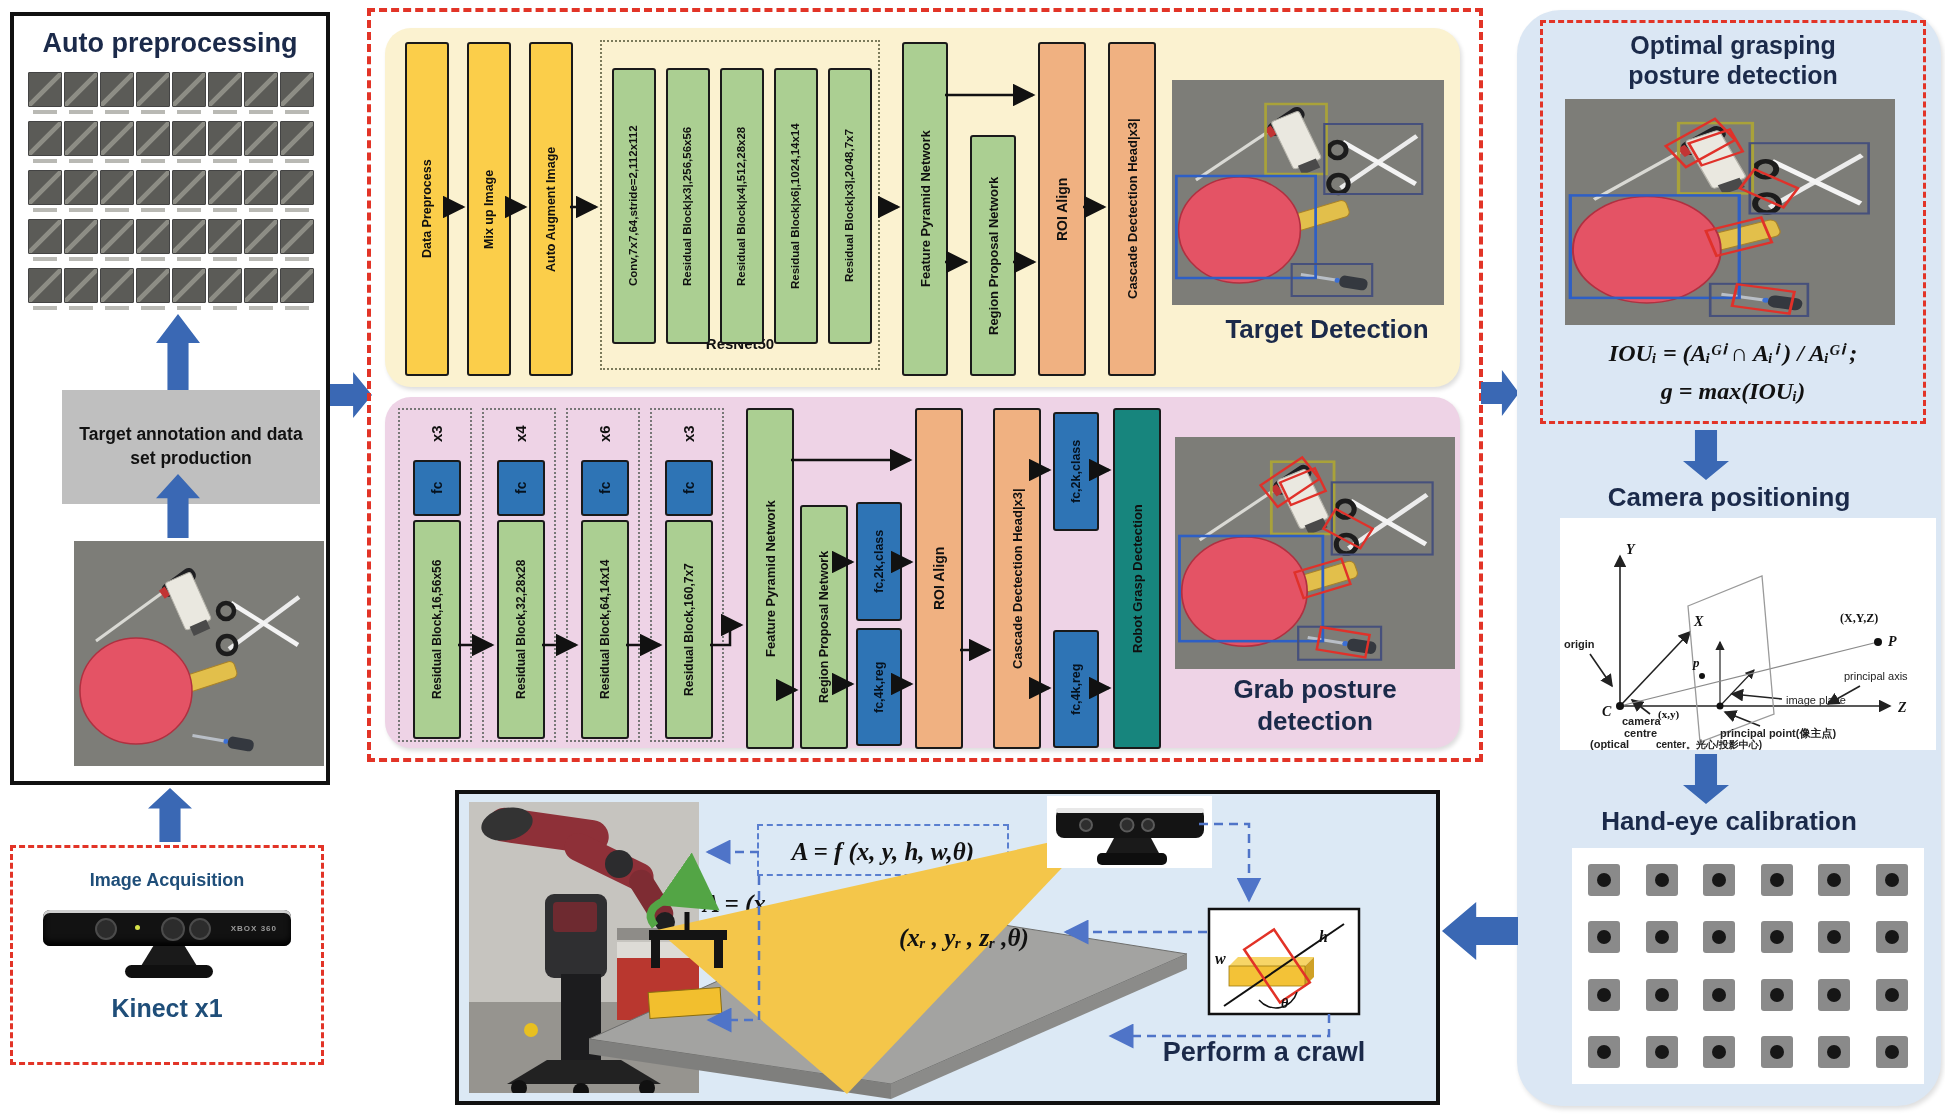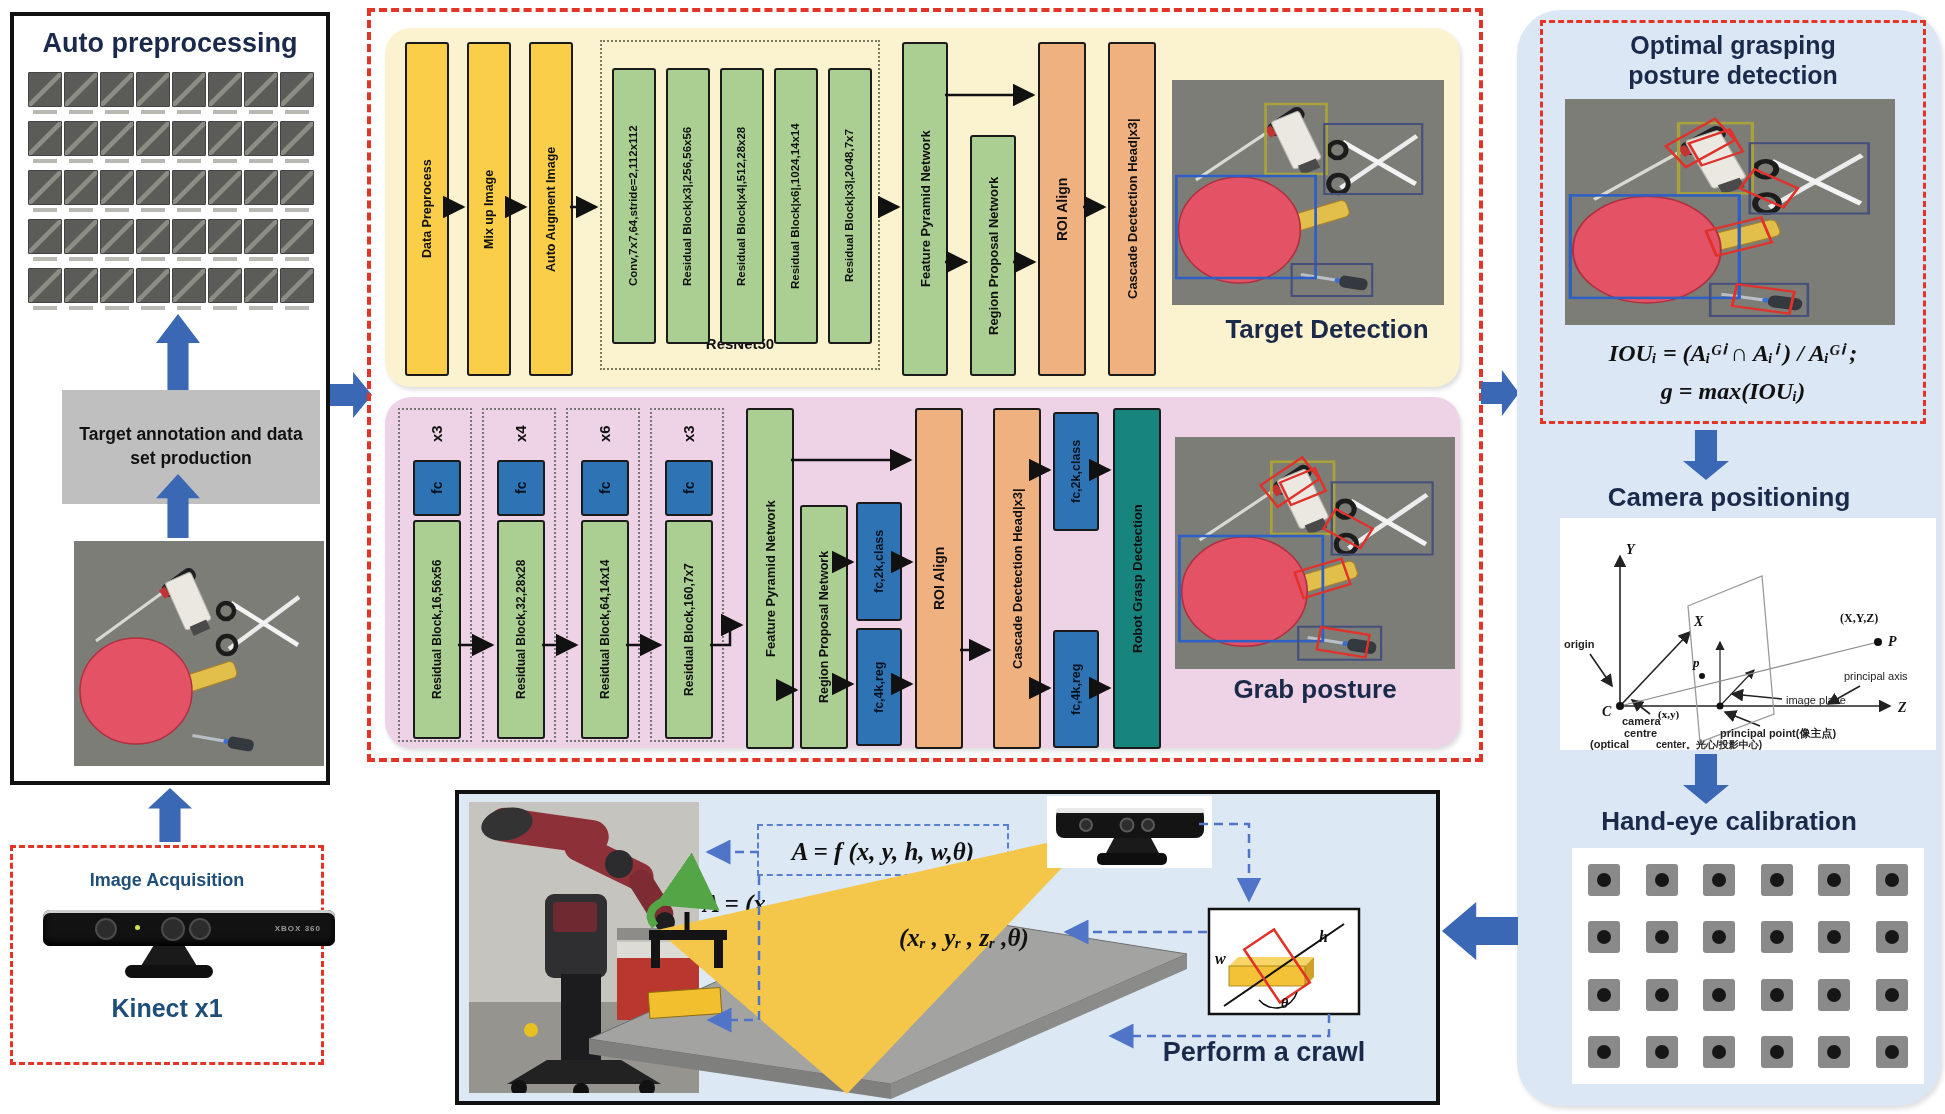--- a/index.html
+++ b/index.html
@@ -332,21 +332,21 @@
     <svg class="abs" style="left:60px;top:525px;width:250px;height:225px;" viewBox="0 0 250 225">
       <use href="#objscene"></use>
     </svg>
   </div>
 
   <div class="barrow arrow-up" style="left:148px;top:788px;width:44px;height:54px;"></div>
 
   <div class="reddash-thin" style="left:10px;top:845px;width:314px;height:220px;box-sizing:border-box;">
     <div class="blueheading" style="position:absolute;left:0;right:0;top:22px;font-size:18px;">Image Acquisition</div>
     <div style="position:absolute;left:0;top:0;width:100%;height:100%;">
-      <div class="kinect-bar" style="left:30px;top:62px;width:292px;height:36px;">
+      <div class="kinect-bar" style="left:30px;top:62px;width:204px;height:36px;padding-left:44px;">
         <div class="kinect-lens" style="left:52px;top:8px;width:18px;height:18px;"></div>
         <div class="kinect-lens" style="left:118px;top:7px;width:20px;height:20px;"></div>
         <div class="kinect-lens" style="left:146px;top:8px;width:18px;height:18px;"></div>
         <div class="abs" style="left:92px;top:15px;width:5px;height:5px;border-radius:50%;background:#d7e34a;"></div>
         <div class="kinect-brand" style="right:14px;top:14px;">XBOX 360</div>
       </div>
       <div class="kinect-neck" style="left:128px;top:98px;width:56px;height:20px;"></div>
       <div class="kinect-base" style="left:112px;top:117px;width:88px;height:13px;"></div>
     </div>
     <div class="blueheading" style="position:absolute;left:0;right:0;top:146px;font-size:25px;">Kinect x1</div>
@@ -413,20 +413,21 @@
   <div class="vbar bluebar" style="left:1053px;top:412px;width:42px;height:115px;font-size:12.5px;">fc,2k,class</div>
   <div class="vbar bluebar" style="left:1053px;top:630px;width:42px;height:114px;font-size:12.5px;">fc,4k,reg</div>
   <div class="vbar tealbar" style="left:1113px;top:408px;width:44px;height:337px;font-size:13px;">Robot Grasp Dectection</div>
 
   <svg class="abs" style="left:1175px;top:437px;width:280px;height:232px;" viewBox="0 0 250 225" preserveAspectRatio="none">
     <use href="#objscene"></use>
       <use href="#objboxes"></use>
       <use href="#objrects"></use>
   </svg>
   <div class="caption-navy abs" style="left:1175px;top:674px;width:280px;font-size:26px;">Grab posture</div>
+  <div class="caption-navy abs" style="left:1175px;top:706px;width:280px;font-size:26px;">detection</div>
 
   <svg class="abs" style="left:0;top:0;width:1945px;height:1114px;pointer-events:none;" viewBox="0 0 1945 1114">
     <defs>
       <marker id="ah" markerWidth="10" markerHeight="9" refX="8" refY="4.5" orient="auto">
         <path d="M0,0 L9,4.5 L0,9 z" fill="#111"></path>
       </marker>
     </defs>
     <g stroke="#111" stroke-width="2.5" fill="none">
       <line x1="446" y1="207" x2="463" y2="207" marker-end="url(#ah)"></line>
       <line x1="508" y1="207" x2="525" y2="207" marker-end="url(#ah)"></line>

